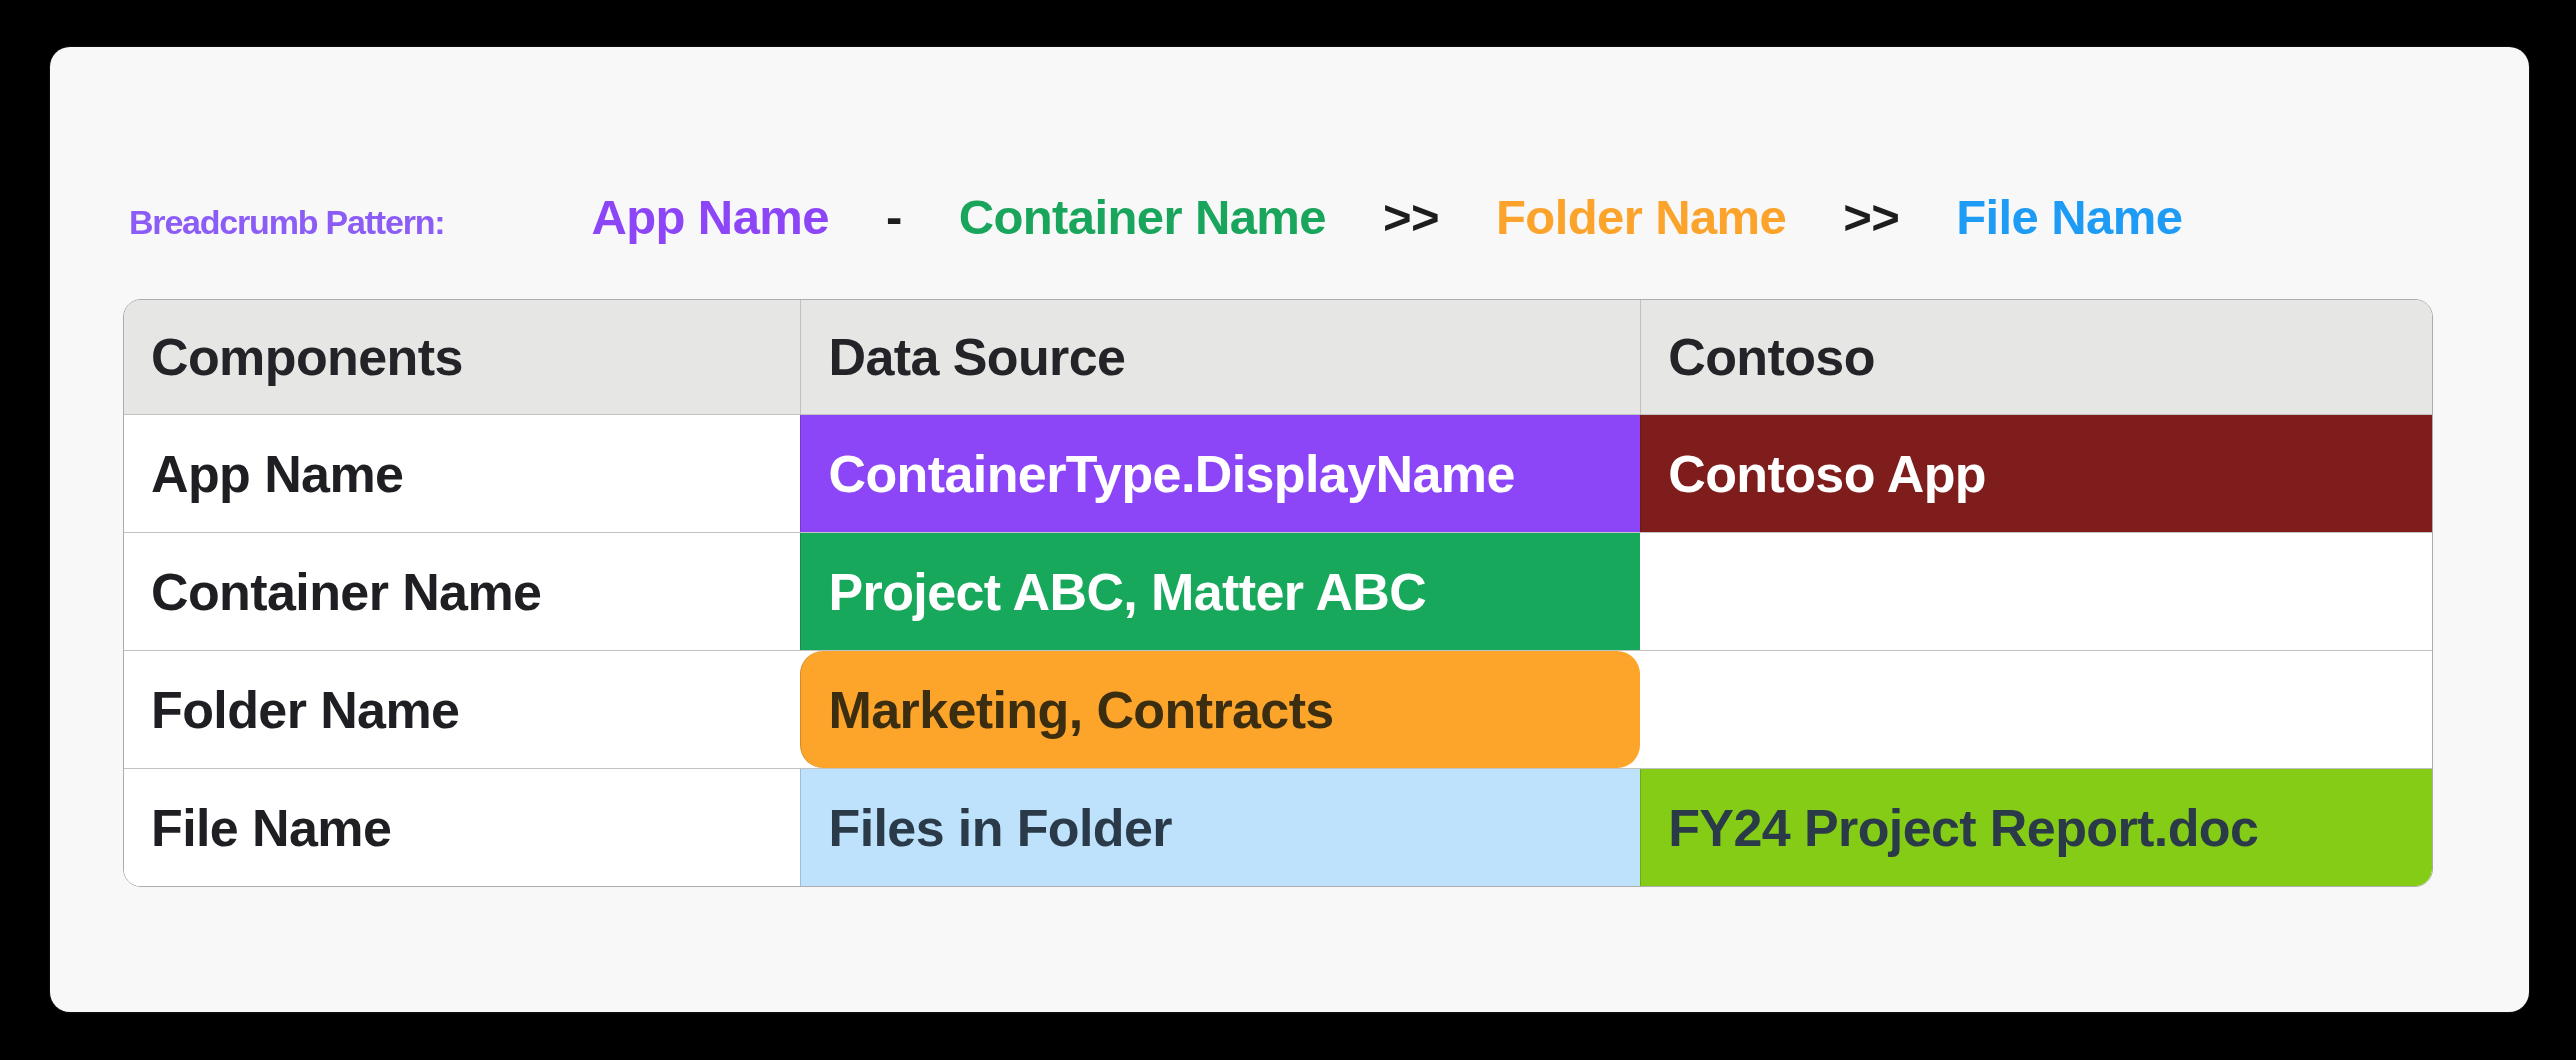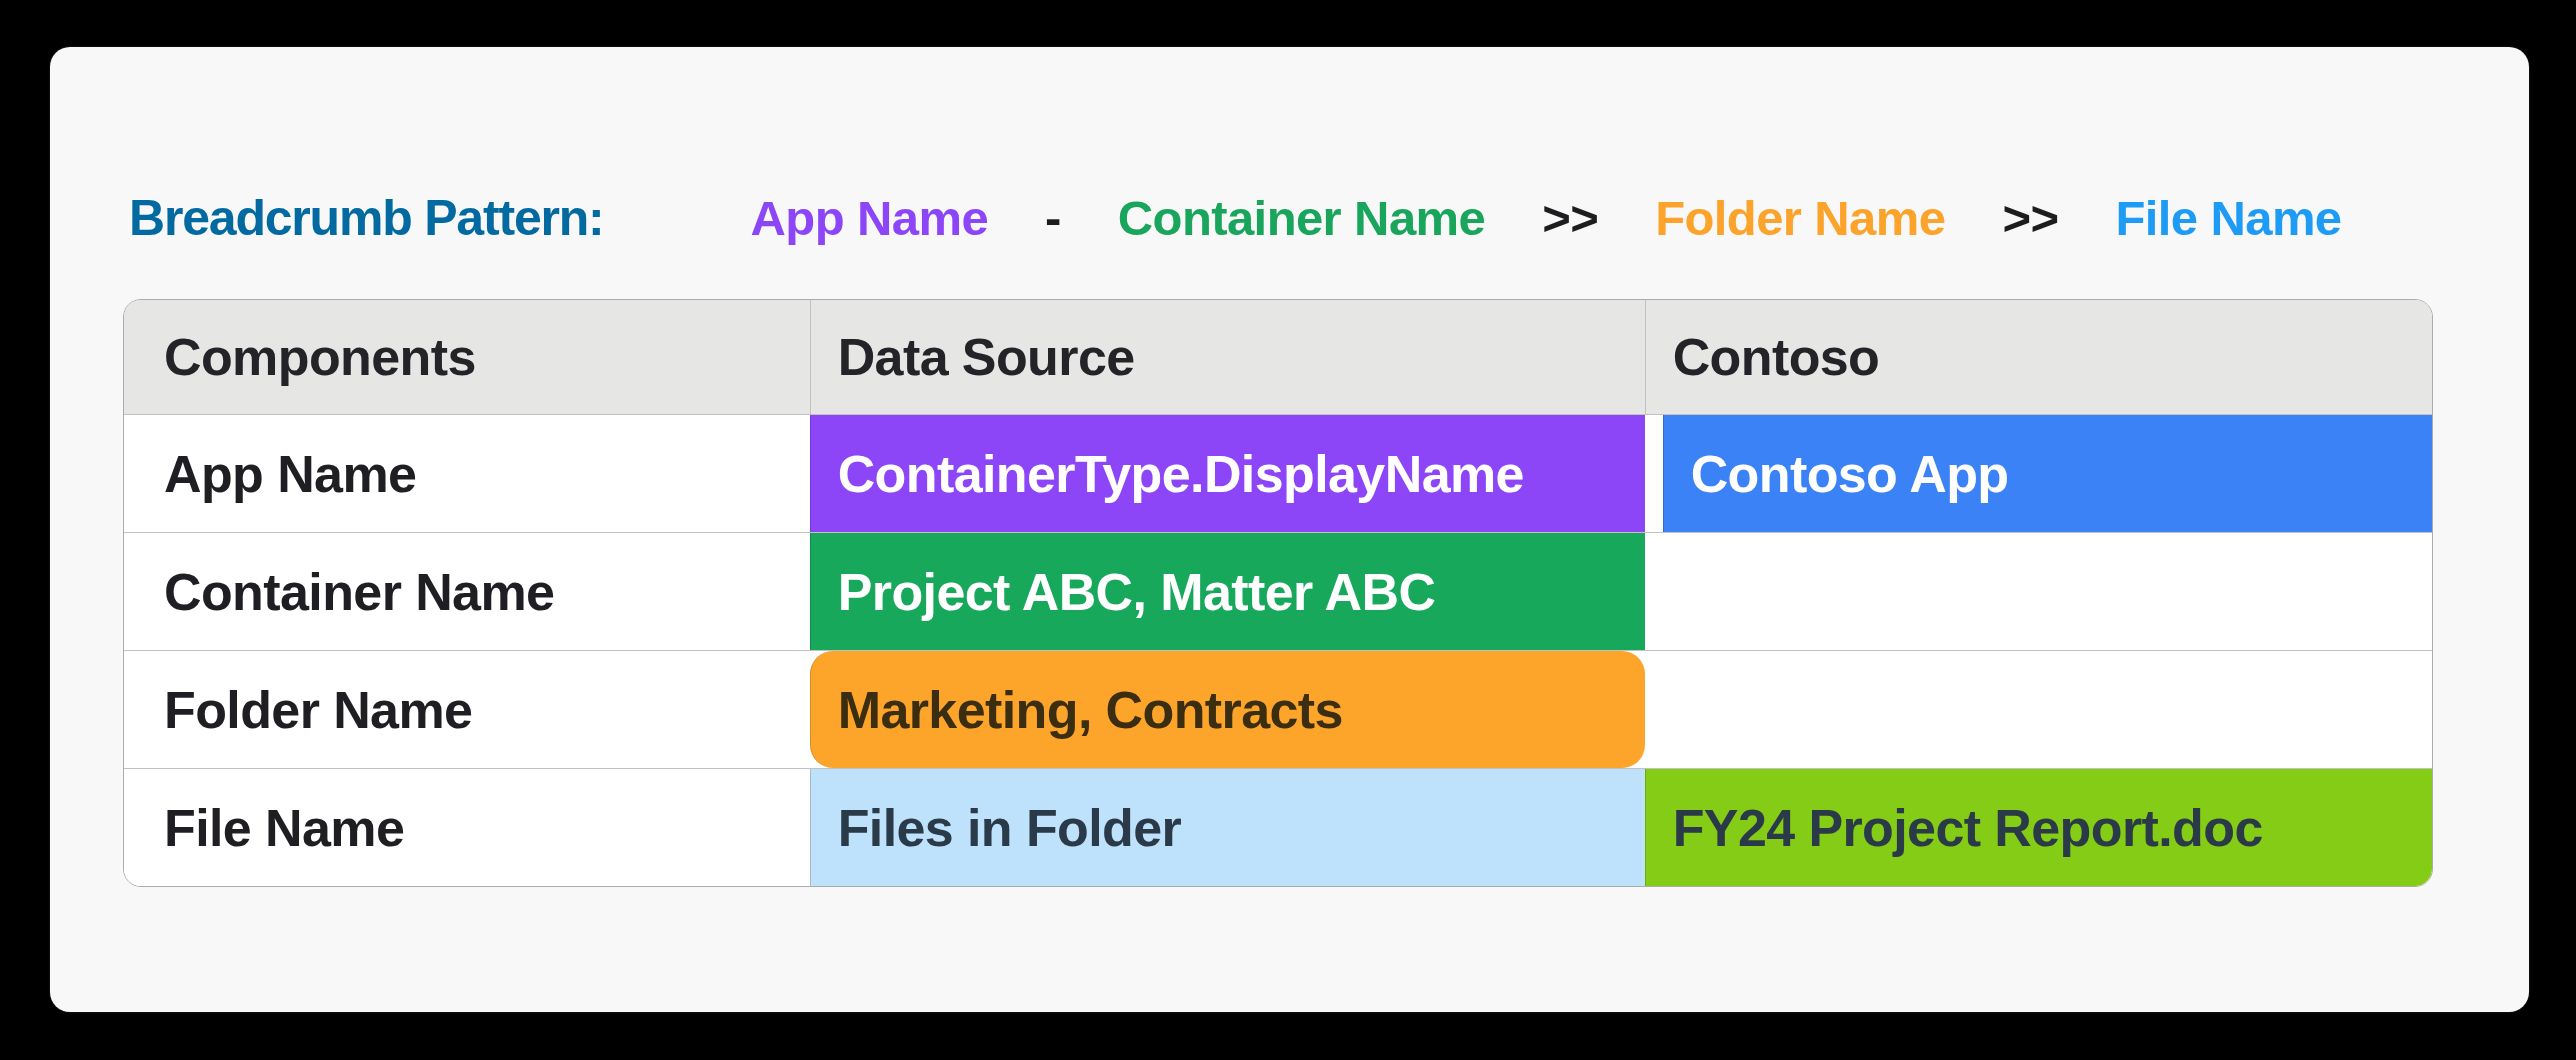--- a/index.html
+++ b/index.html
@@ -32,42 +32,41 @@
     top: 142px;
     display: flex;
     align-items: baseline;
     gap: 57px;
     font-size: 49px;
     font-weight: 700;
     letter-spacing: -0.6px;
     white-space: nowrap;
   }
   .bc-label {
-    font-size: 50px;
-    color: #0369a1;
+    font-size: 34px;
+    color: #8b5cf6;
     letter-spacing: -1.2px;
     margin-right: 90px;
   }
   .bc-sep { color: #1D1D1F; }
   .tbl {
     position: absolute;
     left: 73px;
     top: 252px;
     width: 2310px;
     border: 1.8px solid #ACACAC;
     border-radius: 18px;
     overflow: hidden;
     box-sizing: border-box;
     background: #fff;
   }
   .thead, .trow {
     display: grid;
     grid-template-columns: 1144fr 1420fr 1339fr;
     box-sizing: border-box;
-    padding-left: 13px;
   }
   .thead {
     height: 114px;
     background: #E6E6E5;
   }
   .trow {
     height: 118px;
     border-top: 1.8px solid rgba(0,0,0,0.24);
     background: #FFFFFF;
   }
@@ -114,21 +113,21 @@
 
       <div class="thead" style="background: rgb(230, 230, 229);">
         <div class="cell th">Components</div>
         <div class="cell th">Data Source</div>
         <div class="cell th">Contoso</div>
       </div>
 
       <div class="trow">
         <div class="cell comp">App Name</div>
         <div class="cell val" style="background: rgb(140, 70, 248); color: rgb(255, 255, 255);">ContainerType.DisplayName</div>
-        <div class="cell val" style="background: #3b82f6; color: rgb(255, 255, 255); margin-left: 18px;">Contoso App</div>
+        <div class="cell val" style="background: #7f1d1d; color: rgb(255, 255, 255);">Contoso App</div>
       </div>
 
       <div class="trow">
         <div class="cell comp">Container Name</div>
         <div class="cell val" style="background: rgb(23, 168, 92); color: rgb(255, 255, 255);">Project ABC, Matter ABC</div>
       </div>
 
       <div class="trow">
         <div class="cell comp">Folder Name</div>
         <div class="cell val" style="background: rgb(253, 164, 43); color: rgb(58, 45, 16); border-radius: 23px;">Marketing, Contracts</div>

